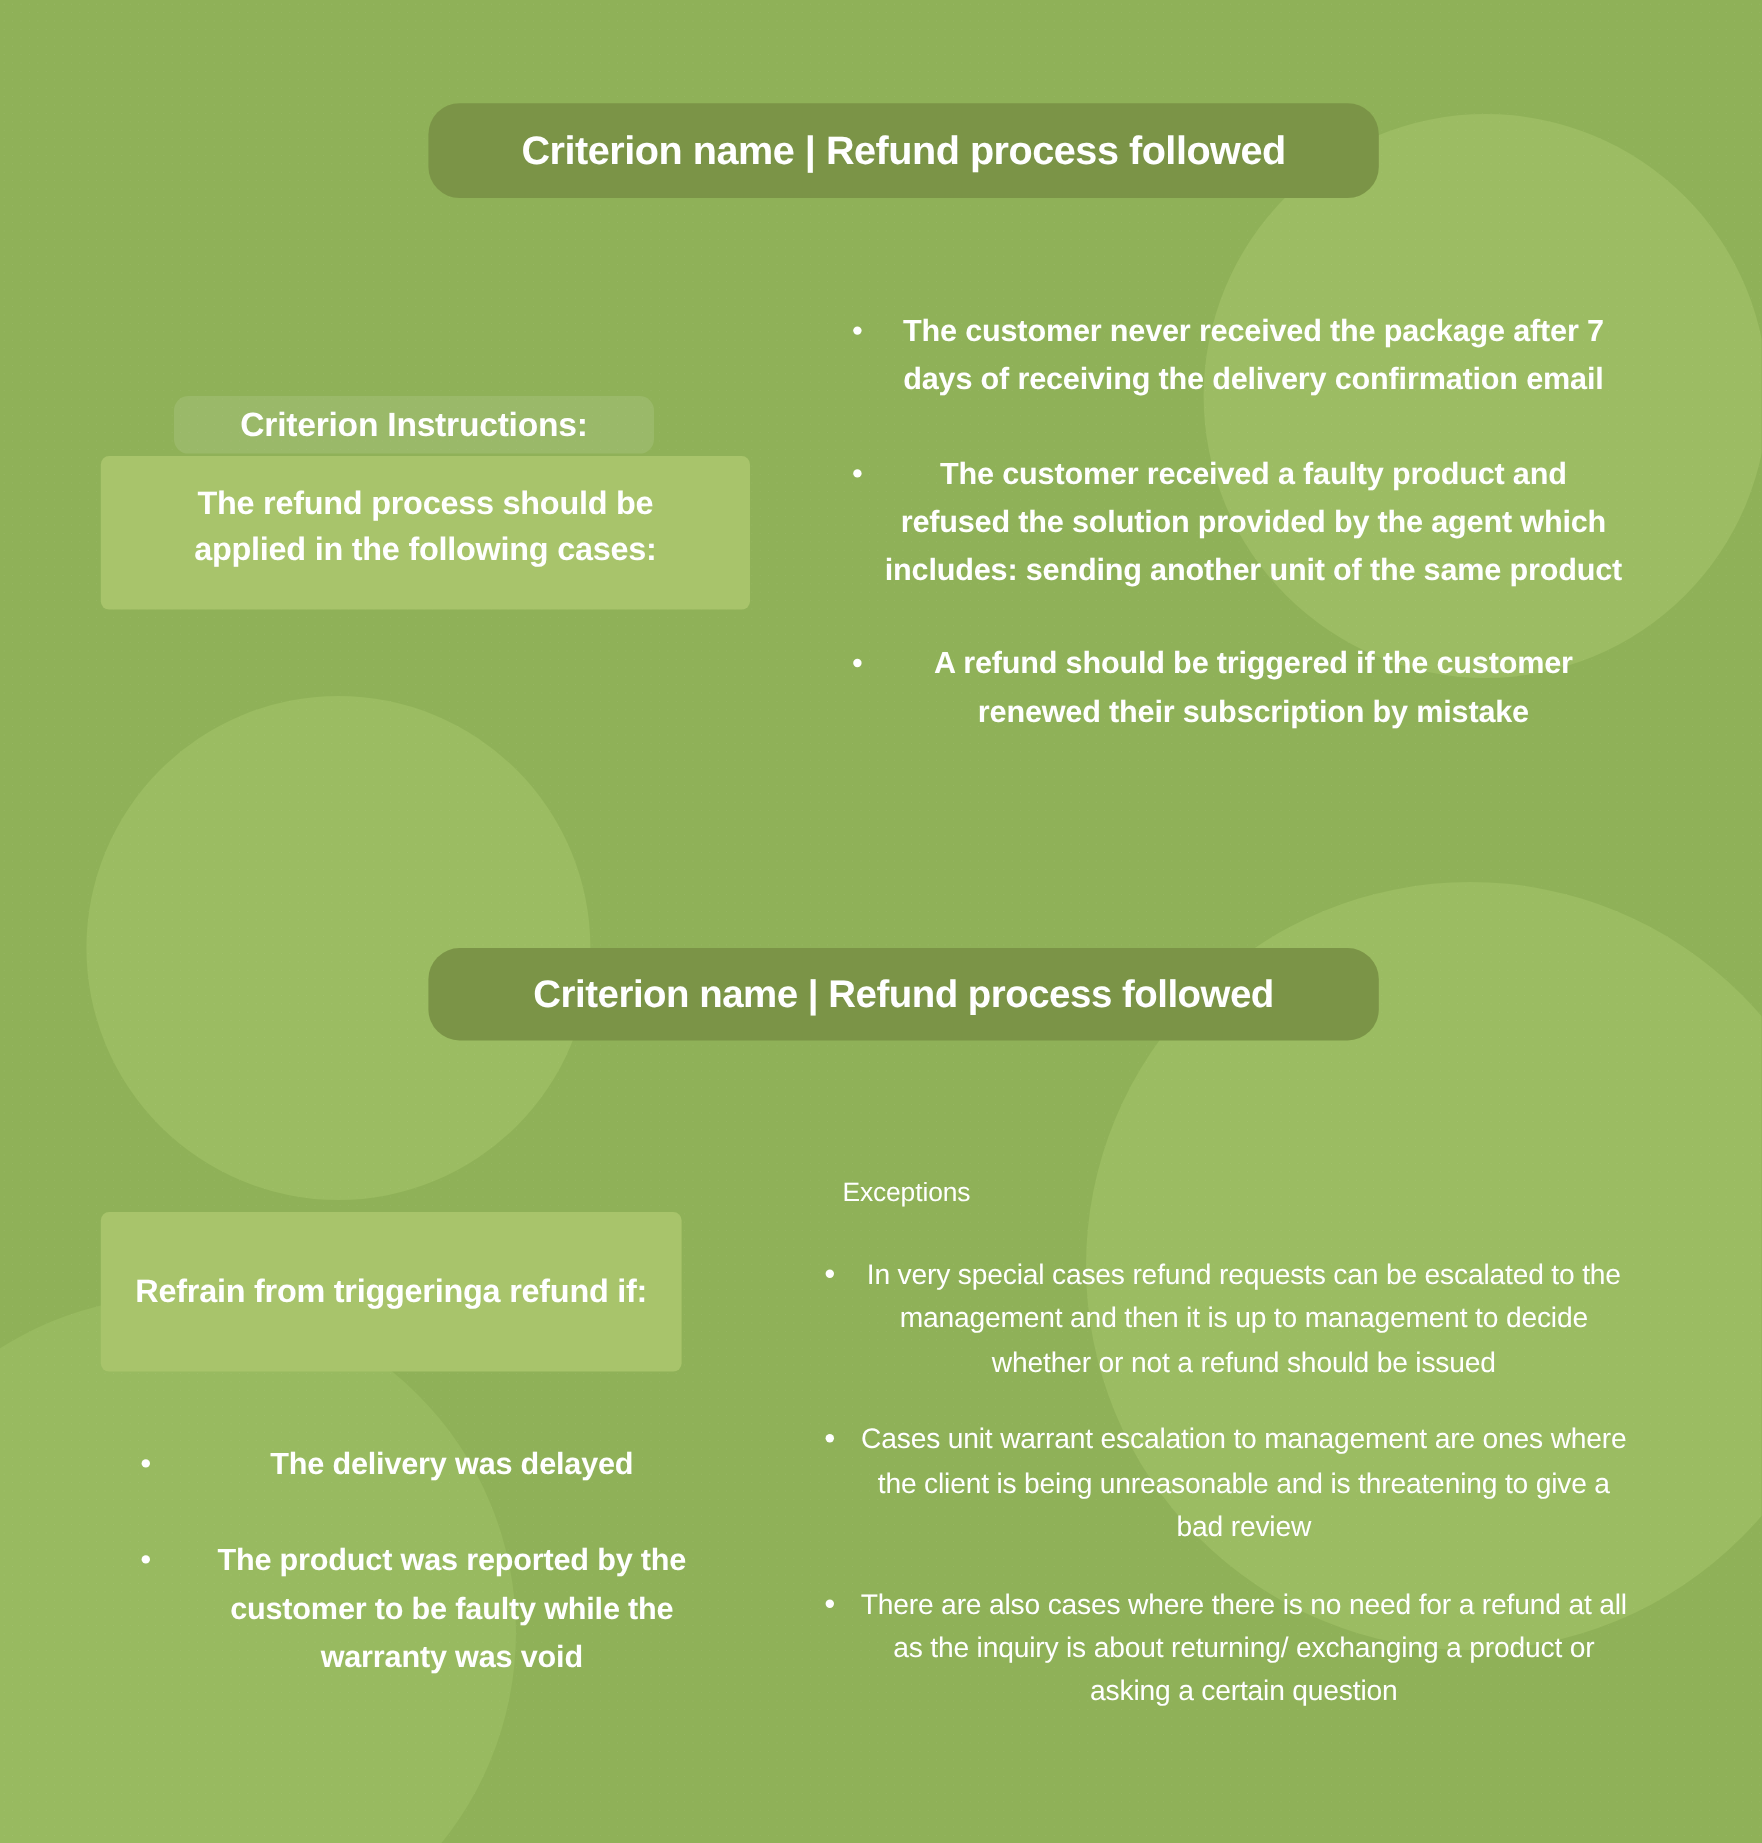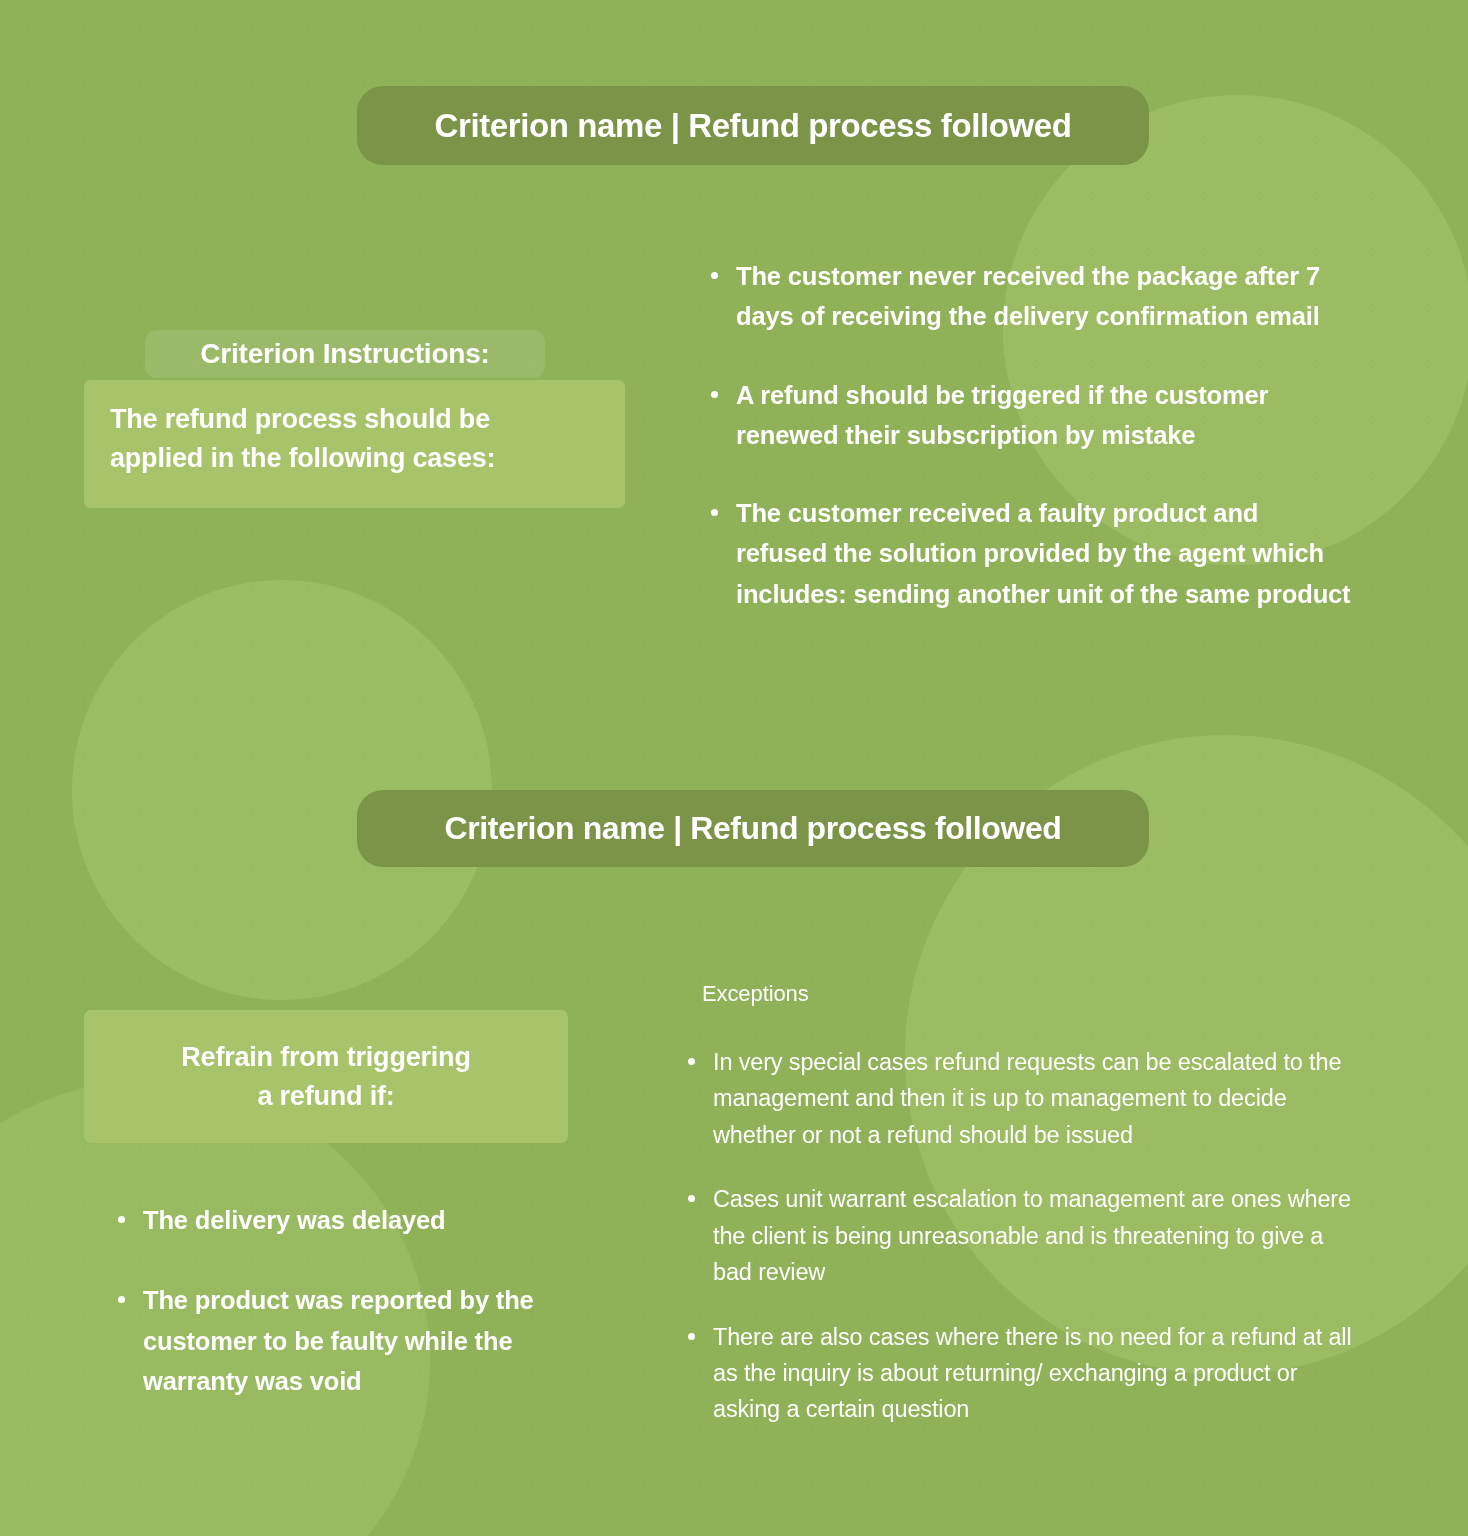--- a/index.html
+++ b/index.html
@@ -1,15 +1,15 @@
 <!DOCTYPE html>
 <html><head>
 <meta charset="utf-8">
 <style>
-  * { margin:0; padding:0; box-sizing:border-box; }
+  * { margin:0; padding:0; box-sizing:border-box;text-align:center; }
 
   html, body {
     width:1468px;
     height:1536px;
     overflow:hidden;
   }
 
   body {
     position:relative;
     background:#8FB158;
@@ -84,21 +84,21 @@
     left:84px; top:380px;
     width:541px; height:128px;
     padding:20px 26px 0 26px;
     font-size:27px; font-weight:bold; line-height:1.45;
     letter-spacing:-0.2px;
   }
 
   .card-refrain {
     left:84px; top:1010px;
     width:484px; height:133px;
-    display:flex; flex-direction:column;
+    display:flex; flex-direction:row;
     align-items:center; justify-content:center;
     font-size:27px; font-weight:bold; line-height:1.42;
     letter-spacing:-0.2px;
     text-align:center;
   }
 
   
   ul.blist { list-style:none; }
 
   ul.blist > li {
@@ -180,22 +180,22 @@
 
   <div class="instr-title">Criterion Instructions:</div>
 
   <div class="light-card card-instr">
     <div>The refund process should be</div>
     <div>applied in the following cases:</div>
   </div>
 
   <ul class="blist list-cases">
     <li>The customer never received the package after 7 days of receiving the delivery confirmation email</li>
+    <li>The customer received a faulty product and refused the solution provided by the agent which includes: sending another unit of the same product</li>
     <li>A refund should be triggered if the customer renewed their subscription by mistake</li>
-    <li>The customer received a faulty product and refused the solution provided by the agent which includes: sending another unit of the same product</li>
   </ul>
 
   <div class="banner banner-2">Criterion name | Refund process followed</div>
 
   <div class="light-card card-refrain">
     <div>Refrain from triggering</div>
     <div>a refund if:</div>
   </div>
 
   <ul class="blist list-refrain">

